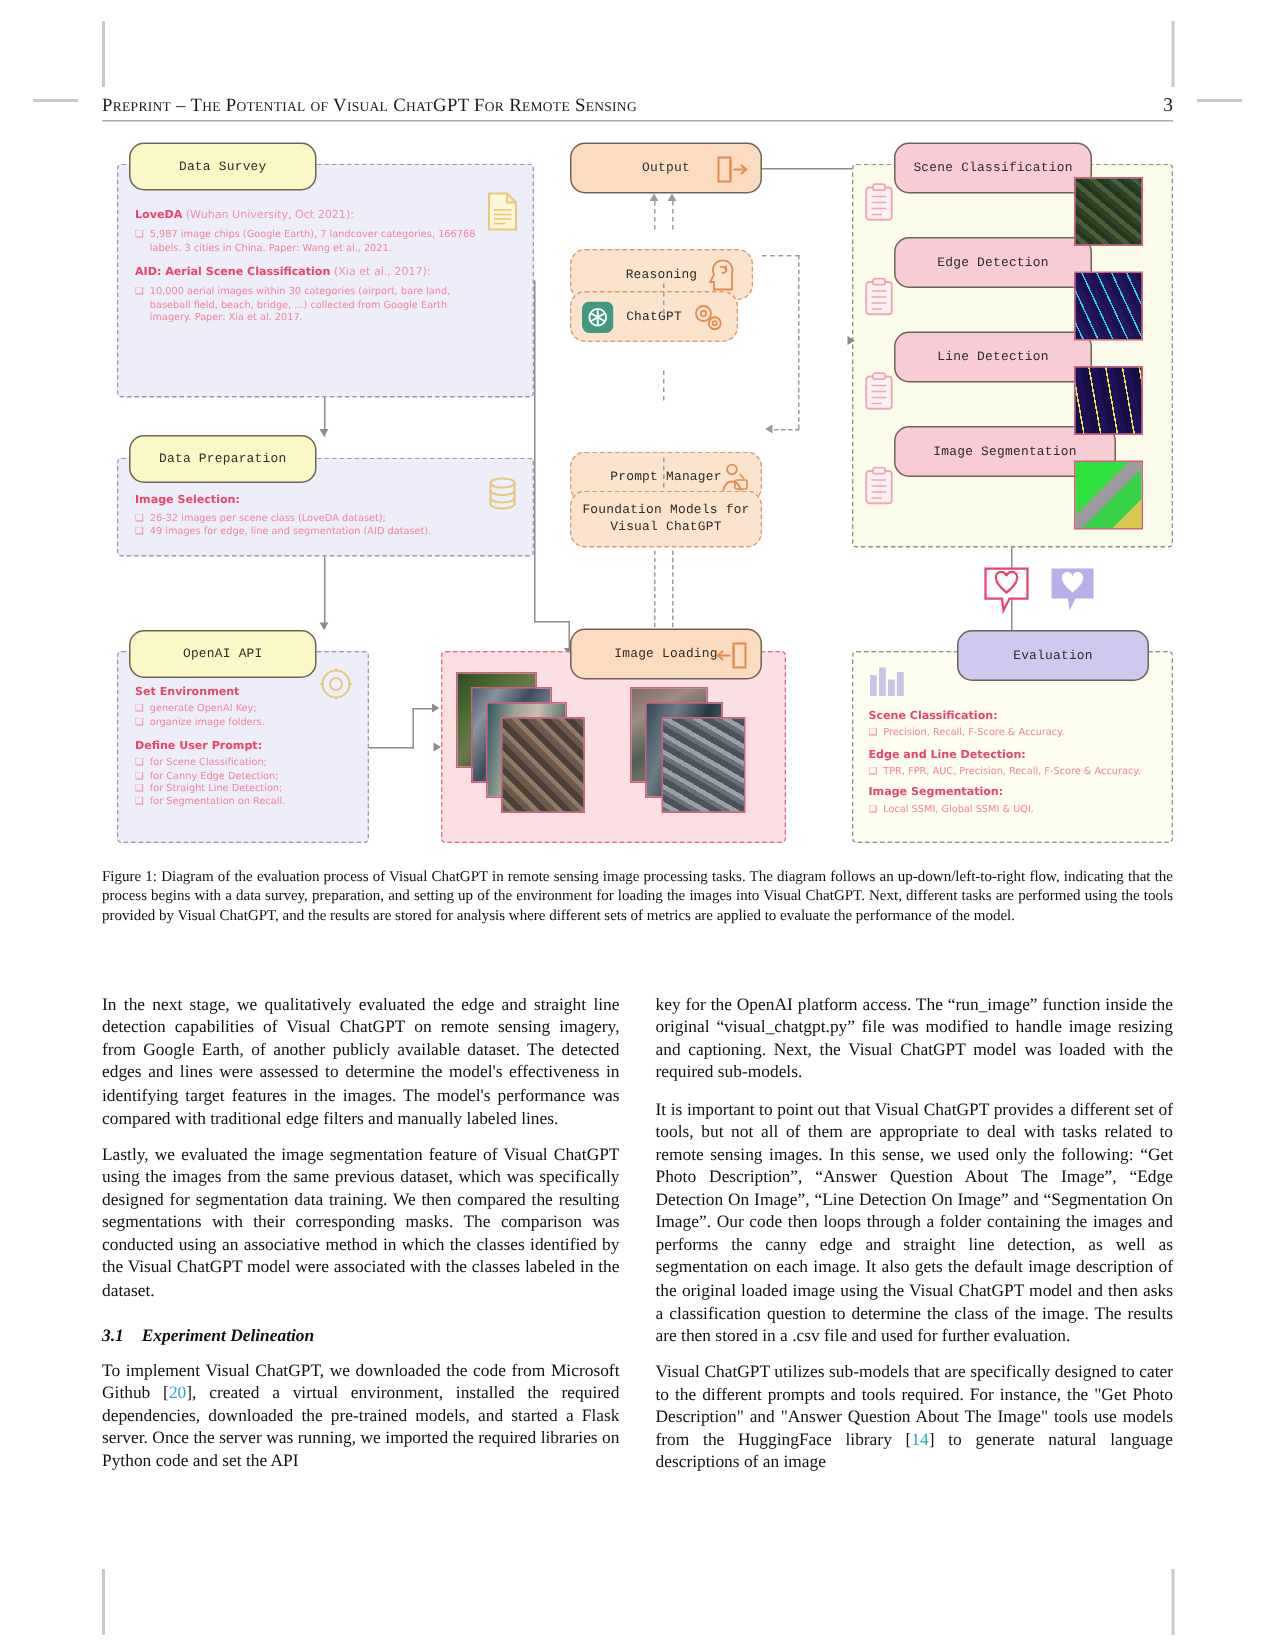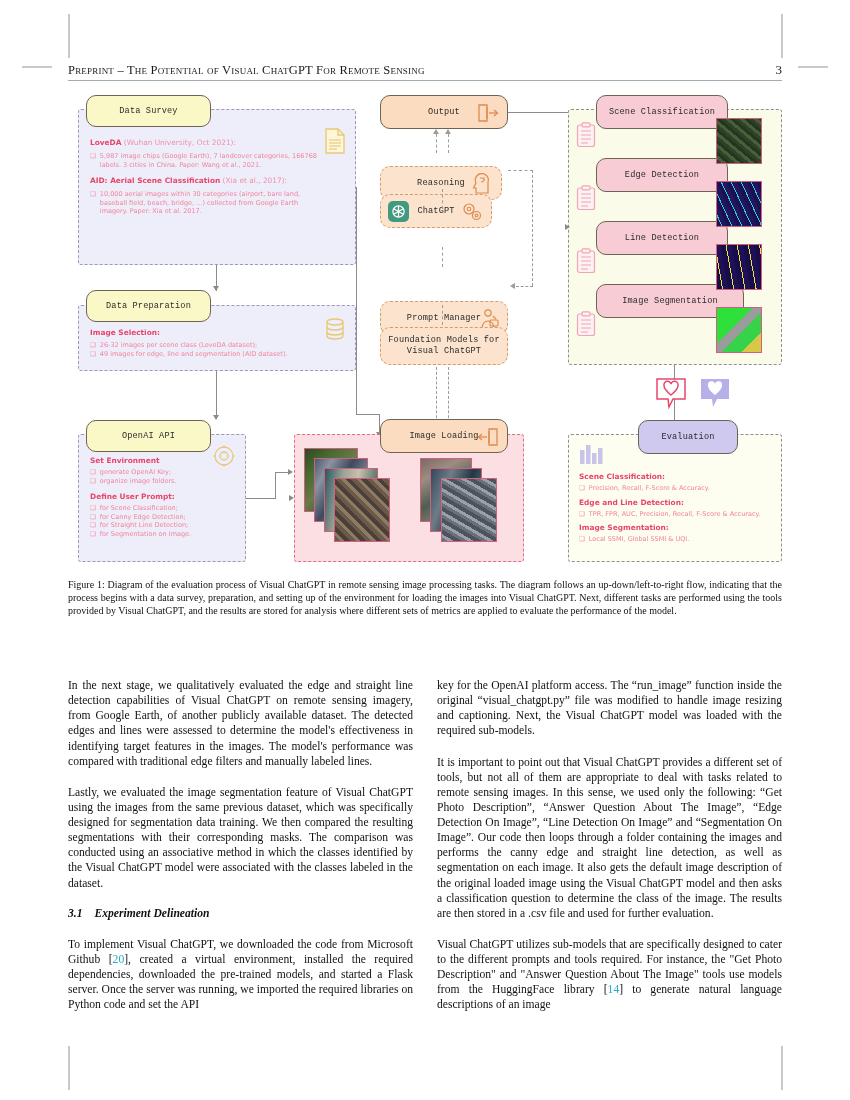--- a/index.html
+++ b/index.html
@@ -60,21 +60,21 @@
   .stackimg{position:absolute;border:1.3px solid #d0607f;}
 
   
   .caption{position:absolute;left:68px;top:578px;width:714px;
            font-size:10px;line-height:1.30;text-align:justify;color:#111;}
 
   
   .cols{position:absolute;left:68px;top:662px;width:714px;
         display:flex;gap:24px;}
   .col{width:345px;font-size:11.6px;line-height:1.305;text-align:justify;color:#111;}
-  .col p{margin:16px 0 9px 0;}
+  .col p{margin:0 0 9px 0;}
   .sec{margin:15px 0 8px 0;font-style:italic;font-weight:bold;font-size:11.6px;}
   .sec .num{font-style:italic;font-weight:bold;margin-right:12px;}
   .cite{color:#2aa7c4;}
 </style>
 </head>
 <body>
 
 <div class="crop v" style="left:68px;top:14px;height:44px;"></div>
 <div class="crop h" style="left:22px;top:66px;width:30px;"></div>
 <div class="crop v" style="left:781px;top:14px;height:44px;"></div>
@@ -184,21 +184,21 @@
     <div class="bul">
       <span class="sq">❑</span>
       <span>for Canny Edge Detection;</span>
     </div>
     <div class="bul">
       <span class="sq">❑</span>
       <span>for Straight Line Detection;</span>
     </div>
     <div class="bul">
       <span class="sq">❑</span>
-      <span>for Segmentation on Image.</span>
+      <span>for Segmentation on Recall.</span>
     </div>
   </div>
 
   <div class="conn v" style="left:148px;top:175px;height:26px;"></div>
   <div class="arrow ar-down" style="left:145px;top:196px;"></div>
   <div class="conn v" style="left:148px;top:281px;height:48px;"></div>
   <div class="arrow ar-down" style="left:145px;top:325px;"></div>
   <div class="conn h" style="left:178px;top:408px;width:30px;"></div>
   <div class="conn v" style="left:207px;top:382px;height:27px;"></div>
   <div class="conn h" style="left:207px;top:382px;width:14px;"></div>
@@ -377,21 +377,21 @@
        linear-gradient(#1a0f4c,#281861);"></div>
   <div class="thumb" style="left:648px;top:217px;width:44px;height:44px;background:
        linear-gradient(135deg,#2ee03a 0 40%,#9b9b9b 40% 55%,#35d24a 55% 78%,#d8c84a 78% 100%);"></div>
 
   <div class="arrow ar-right" style="left:497px;top:134px;"></div>
 
   <div class="conn v" style="left:606px;top:275px;height:63px;"></div>
   <div class="arrow ar-down" style="left:603px;top:334px;"></div>
 
   <div class="panel dashed-grey2" style="left:500px;top:344px;width:214px;height:128px;"></div>
-  <div class="nodebox n-lav" style="left:570px;top:330px;width:100px;height:34px;">
+  <div class="nodebox n-lav" style="left:570px;top:330px;width:128px;height:34px;">
     <span>Evaluation</span>
   </div>
 
   <svg style="position:absolute;left:588px;top:288px;" width="30" height="32" viewBox="0 0 30 32">
     <path d="M1 1 h28 v20 h-12 l-4 8 l-1 -8 h-11 z" fill="#ffffff" stroke="#e8456b" stroke-width="1.5"></path>
     <path d="M15 17 c-5 -4 -7 -7 -7 -9.5 a3.4 3.4 0 0 1 7 -1.4 a3.4 3.4 0 0 1 7 1.4 c0 2.5 -2 5.5 -7 9.5 z" fill="none" stroke="#e8456b" stroke-width="1.5"></path>
   </svg>
   <svg style="position:absolute;left:632px;top:288px;" width="30" height="32" viewBox="0 0 30 32">
     <path d="M1 1 h28 v20 h-12 l-4 8 l-1 -8 h-11 z" fill="#b5b0e8"></path>
     <path d="M15 17 c-5 -4 -7 -7 -7 -9.5 a3.4 3.4 0 0 1 7 -1.4 a3.4 3.4 0 0 1 7 1.4 c0 2.5 -2 5.5 -7 9.5 z" fill="#ffffff"></path>

